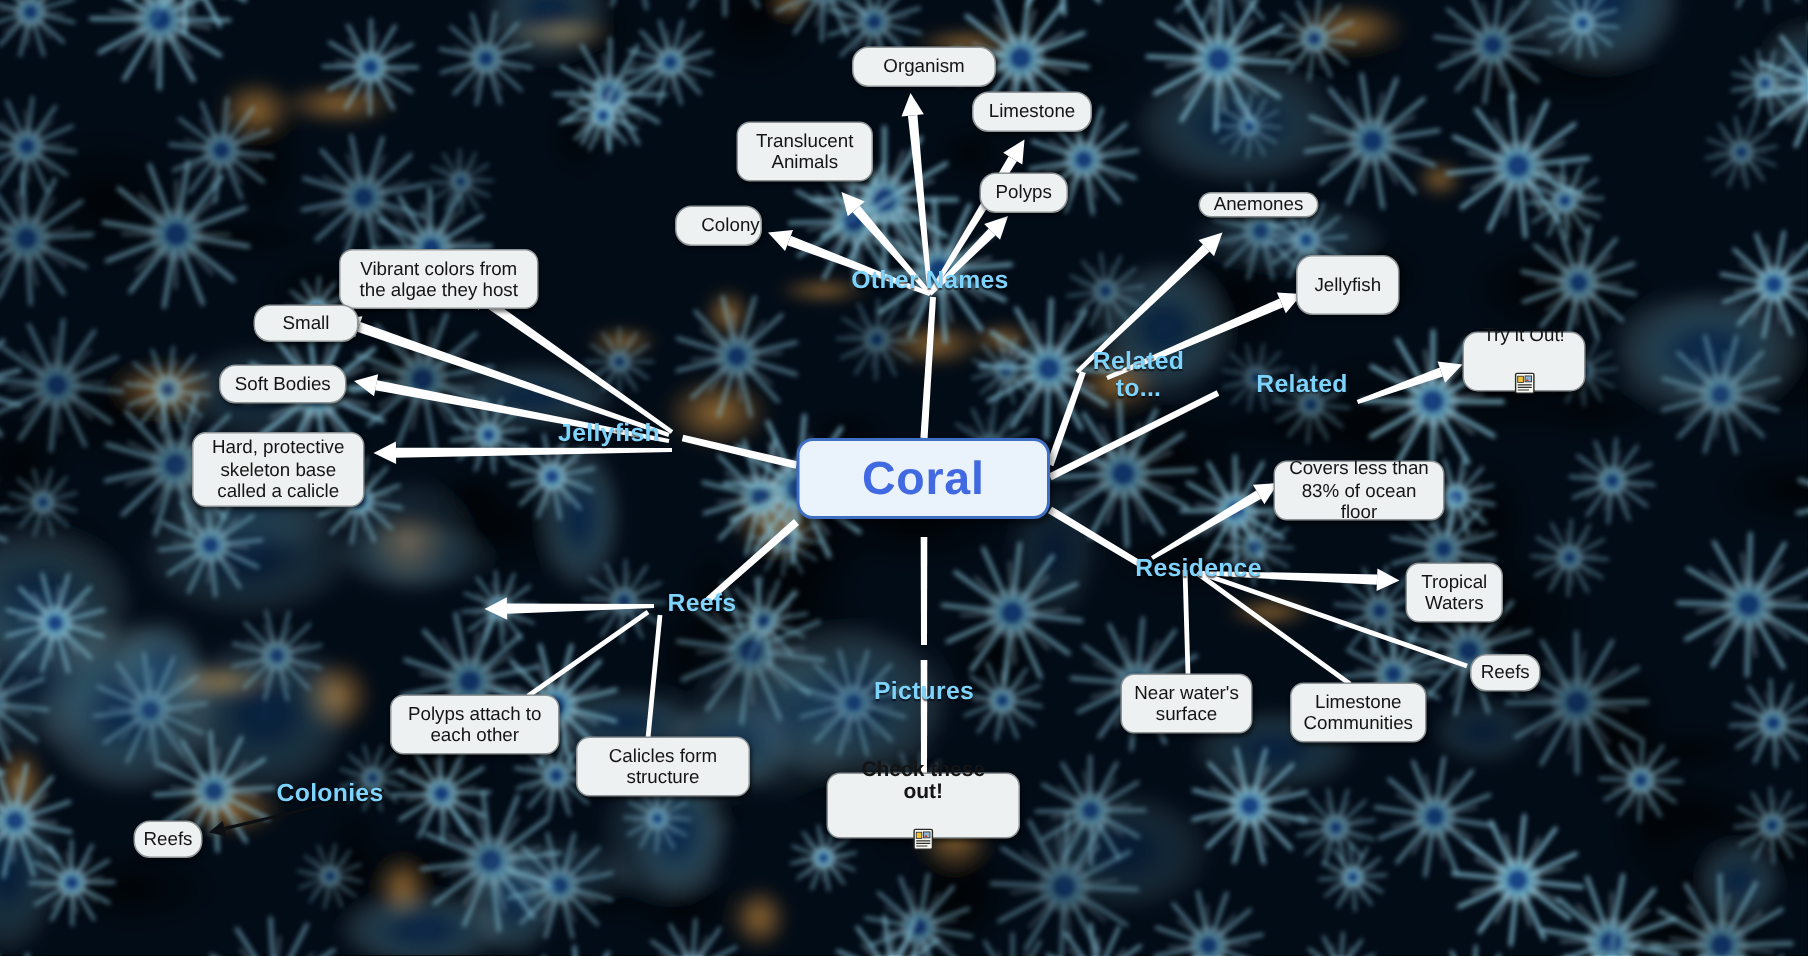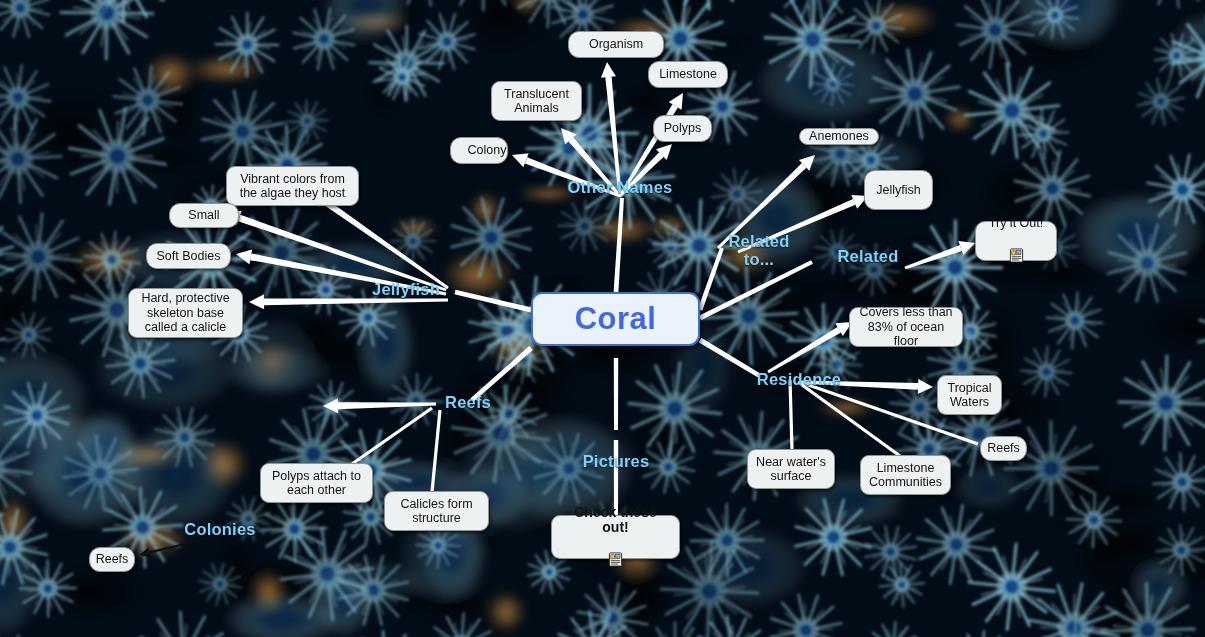--- a/index.html
+++ b/index.html
@@ -591,21 +591,21 @@
   <div class="node" style="left:747px;top:449px;width:88px;height:40px;">Near water's
 surface</div>
 
   <div class="node" style="left:860px;top:455px;width:91px;height:40px;">Limestone
 Communities</div>
 
 
   <div class="node" style="left:260px;top:463px;width:113px;height:40px;">Polyps attach to
 each other</div>
 
-  <div class="node" style="left:384px;top:491px;width:105px;height:40px;">Calicles form
+  <div class="node" style="left:384px;top:491px;width:116px;height:40px;">Calicles form
 structure</div>
 
   <div class="node pill" style="left:89px;top:547px;width:46px;height:25px;">Reefs</div>
 
   <div class="node bold" style="left:551px;top:515px;width:129px;height:44px;">
     <span>Check these out!</span>
     <span class="doc-icon">
       <svg width="15" height="15" viewBox="0 0 16 16" aria-hidden="true">
         <rect x="1.5" y="1" width="13" height="14" rx="1" fill="#fbfbf4" stroke="#2a2a2a" stroke-width="1"></rect>
         <rect x="3" y="3" width="4" height="4.4" fill="#f0c23a" stroke="#2a2a2a" stroke-width=".6"></rect>

